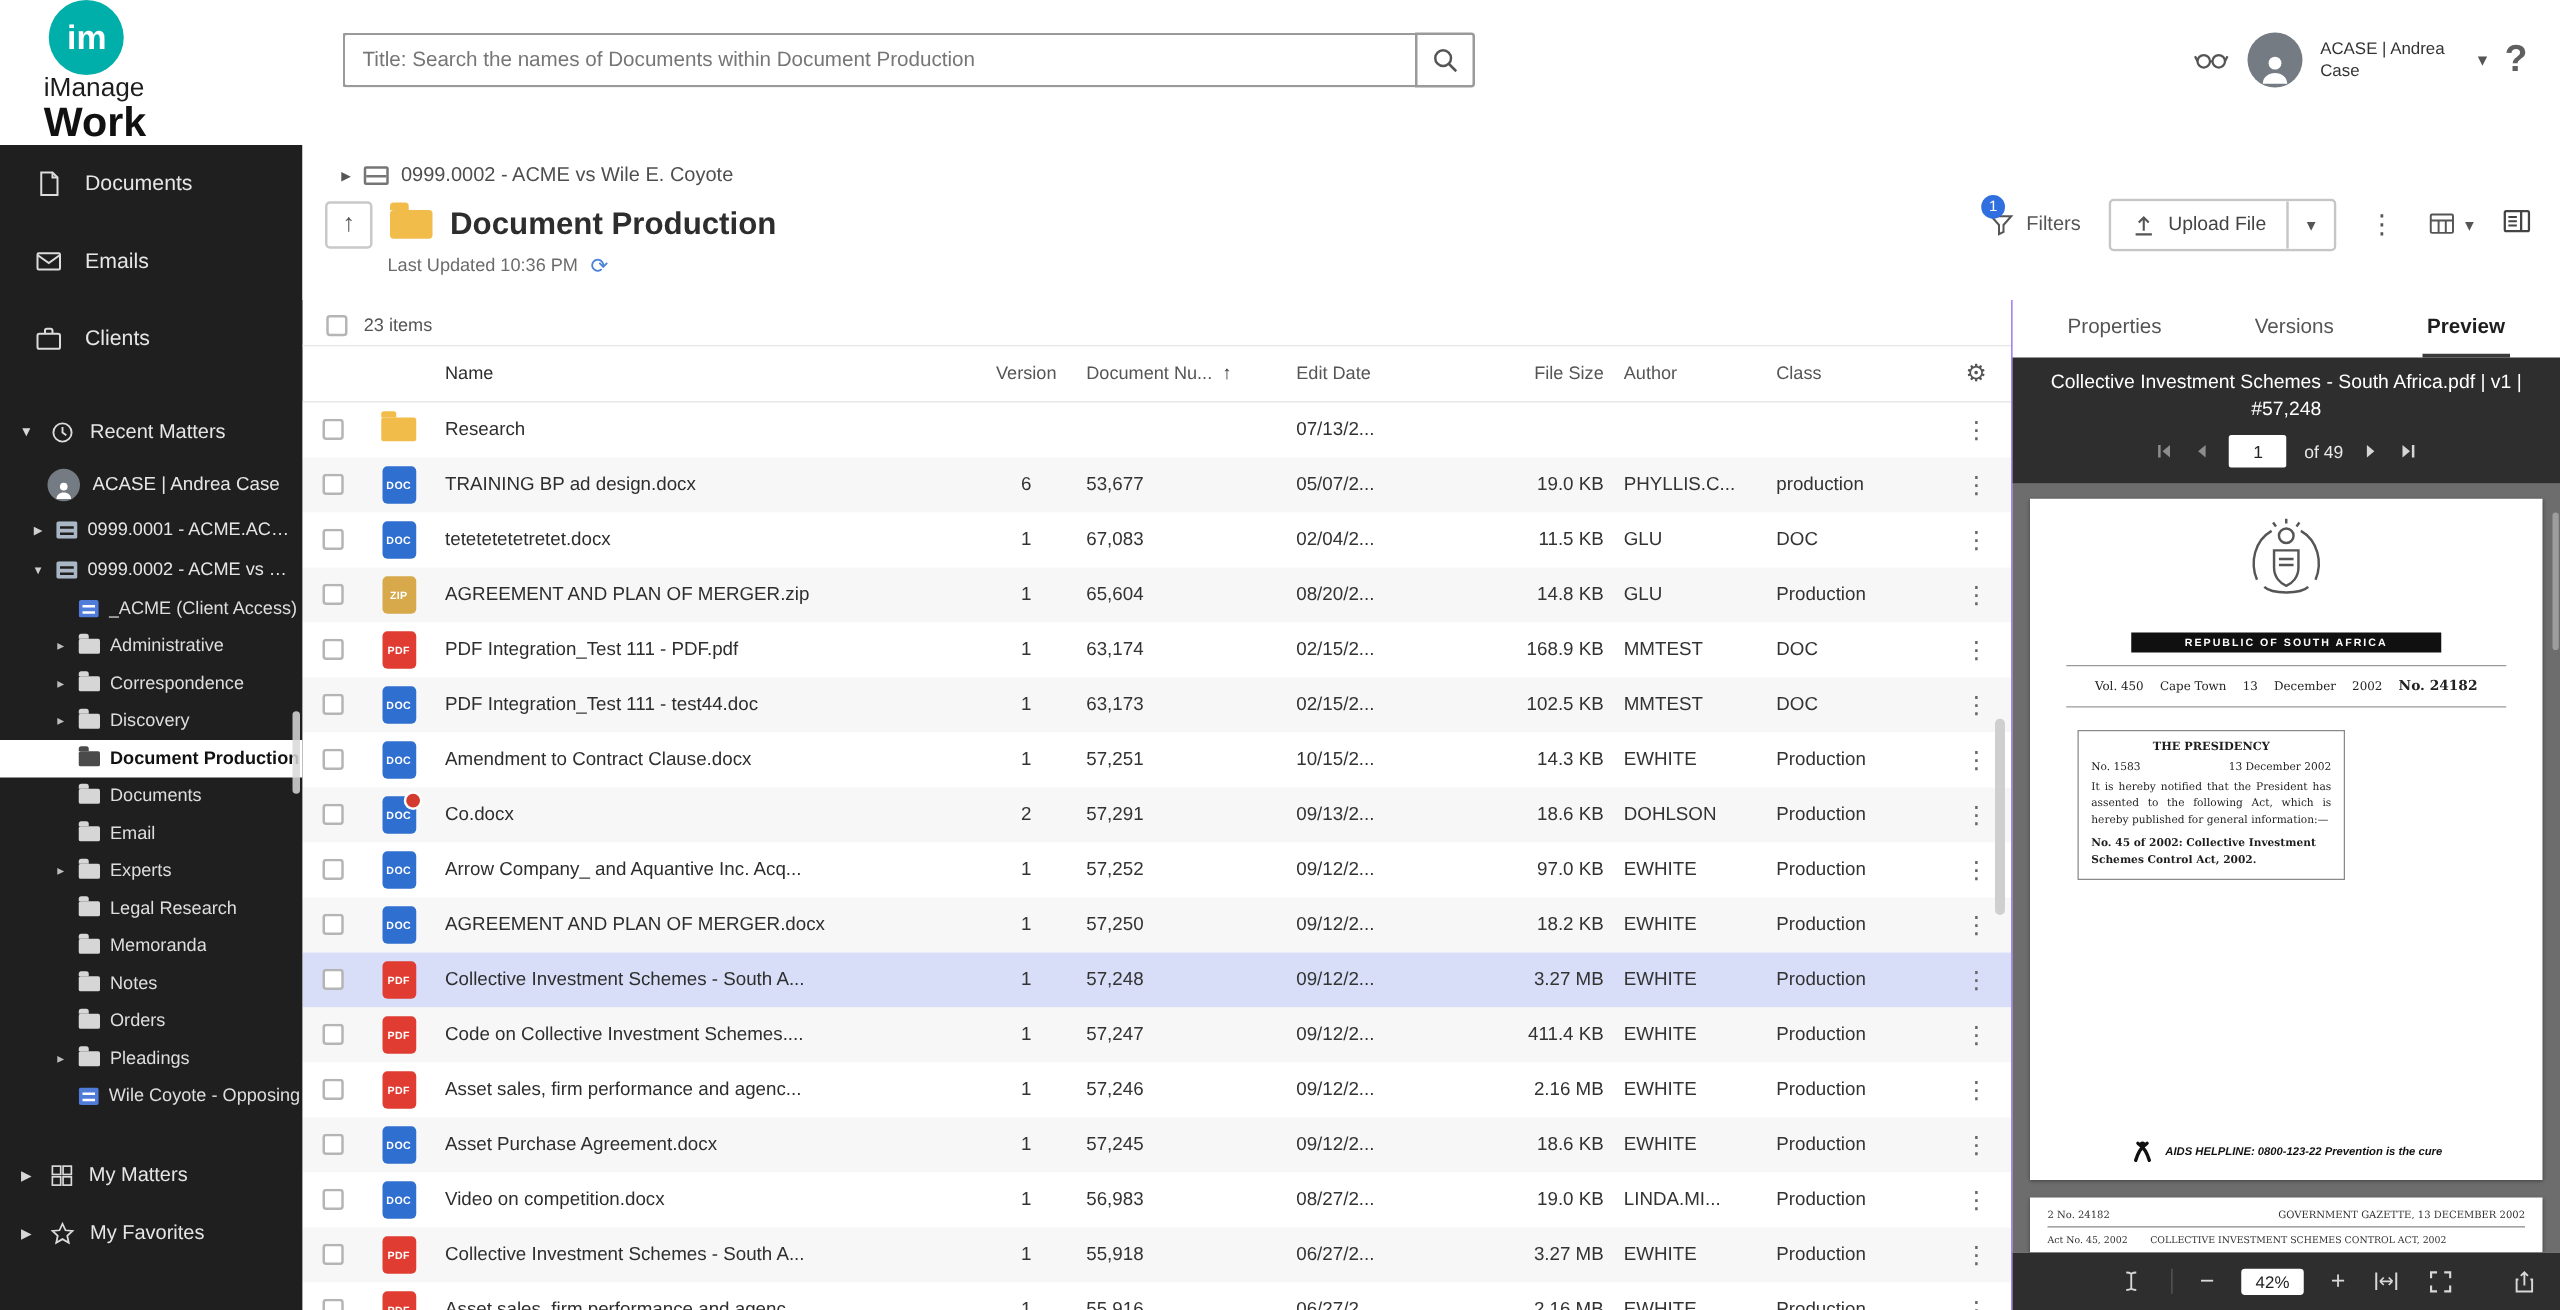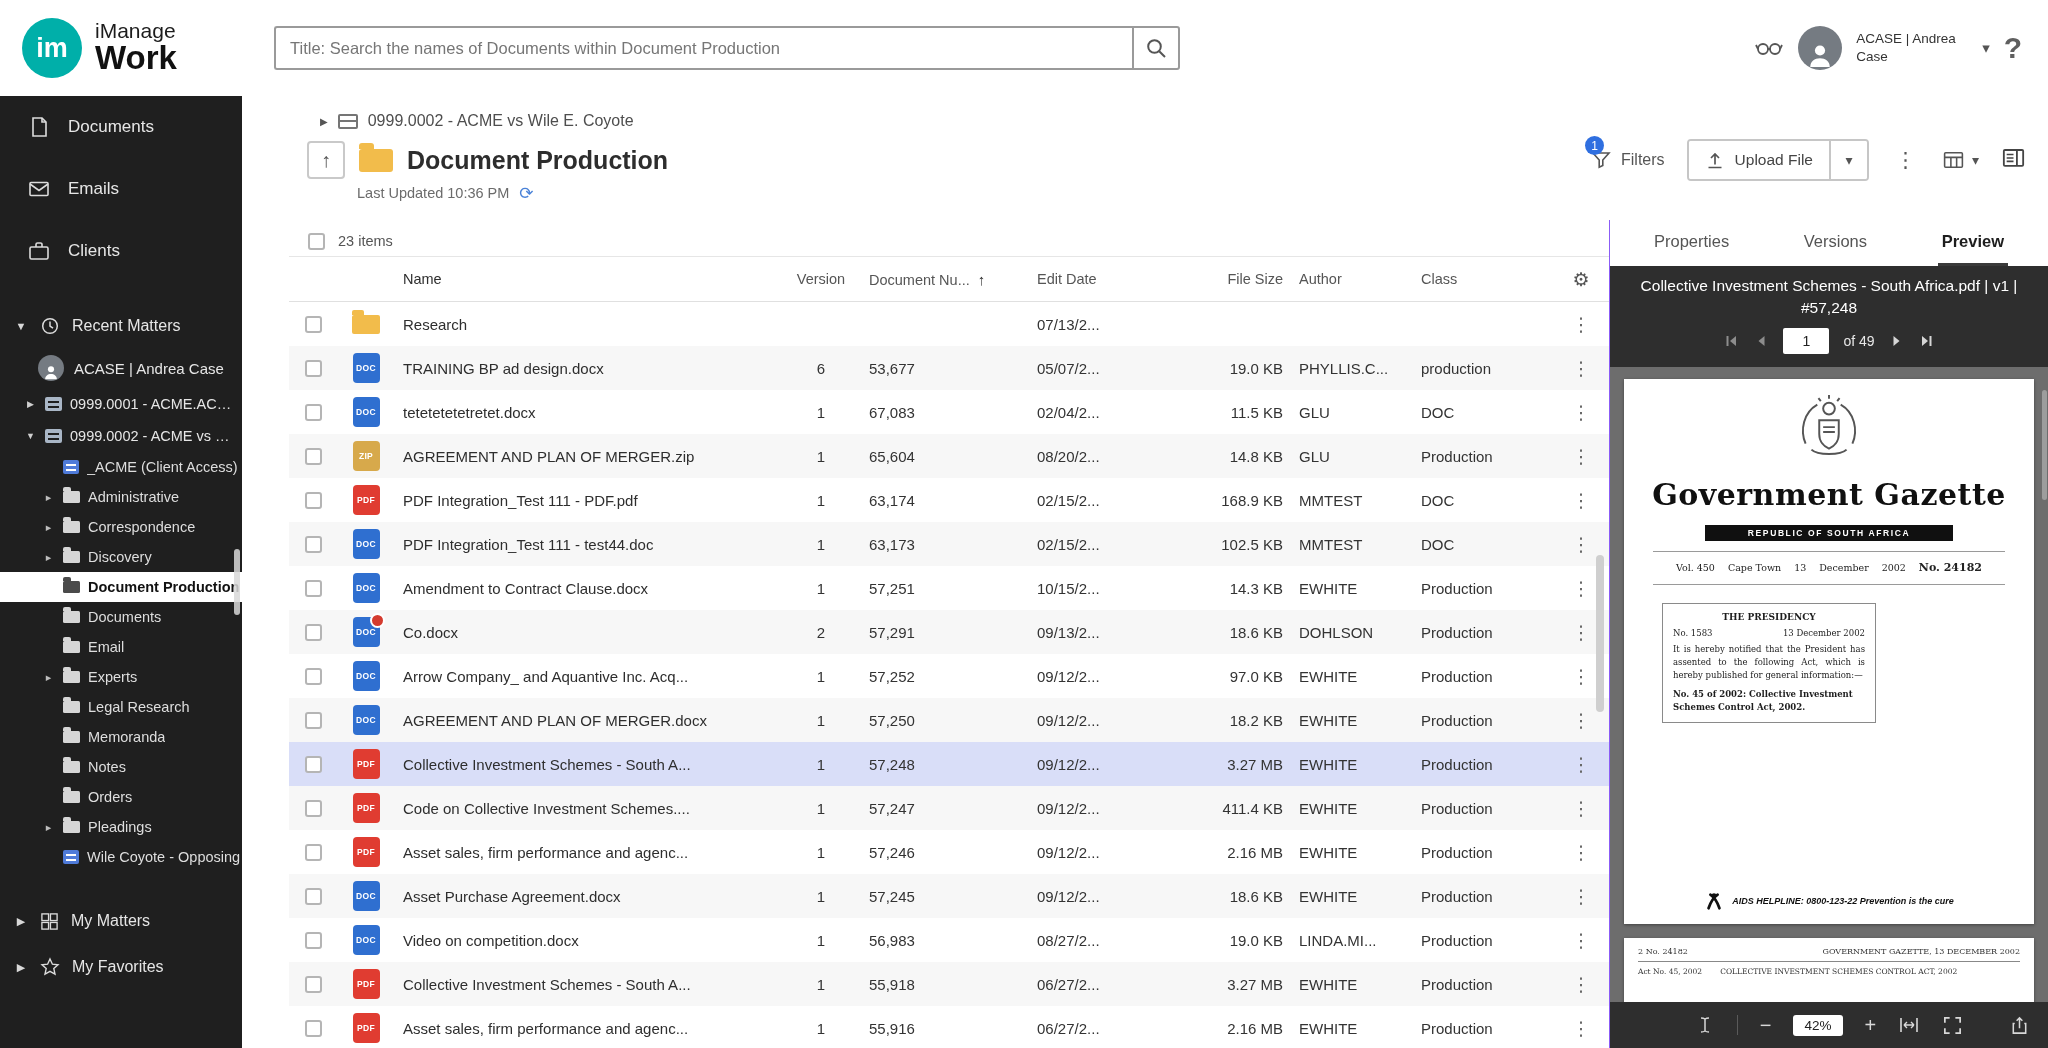--- a/index.html
+++ b/index.html
@@ -2,41 +2,41 @@
 <html style="--brand-teal: #00AFA9; --sidebar-bg: #1F1F1F; --selected-row: #D9DEF8; --badge-blue: #2F6FE0; --panel-dark: #2E2E2E; --doc-blue: #2F6FD0; --pdf-red: #E03C31; --zip-gold: #D7A94B; --folder-yellow: #F2BC4B;"><head>
 <meta charset="utf-8">
 <style>
   * { margin:0; padding:0; box-sizing:border-box; }
   html,body { width:2048px; height:1048px; overflow:hidden; background:#fff;
     font-family:"Liberation Sans", sans-serif; }
   .app { width:2048px; height:1048px; display:flex; flex-direction:column; }
 
   
   .topbar { flex:0 0 96px; background:#fff; position:relative; display:flex; align-items:center; z-index:5; }
-  .logo { display:flex; align-items:center; margin-left:22px; cursor:pointer; }
+  .logo { display:flex; align-items:center; margin-left:22px; cursor:pointer;flex-direction:column; }
   .logo-circle { width:60px; height:60px; border-radius:50%; background:var(--brand-teal,#00AFA9);
     color:#fff; font-weight:bold; font-size:27px; display:flex; align-items:center; justify-content:center; }
   .logo-text { margin-left:13px; display:flex; flex-direction:column; line-height:1.05; }
   .lt1 { font-size:21px; color:#1c1c1c; }
   .lt2 { font-size:33px; font-weight:bold; color:#111; margin-top:-1px; }
   .searchwrap { position:absolute; left:274px; top:26px; display:flex; }
   .search { width:858px; height:44px; border:2px solid #9a9a9a; border-right:none; border-radius:3px 0 0 3px;
     font-size:16.5px; padding:0 14px; color:#333; outline:none; font-family:inherit; }
   .search::placeholder { color:#767676; }
   .searchbtn { width:48px; height:44px; border:2px solid #9a9a9a; border-radius:0 3px 3px 0; background:#fff;
     display:flex; align-items:center; justify-content:center; cursor:pointer; }
   .userarea { position:absolute; right:0; top:0; height:96px; display:flex; align-items:center; gap:14px; padding-right:26px; }
   .avatar { width:44px; height:44px; border-radius:50%; background:#757b82; display:flex; align-items:flex-end; justify-content:center; overflow:hidden; }
   .avatar-sm { width:26px; height:26px; }
   .username { width:112px; font-size:13.5px; color:#333; line-height:1.3; }
   .ucaret { font-size:15px; color:#555; cursor:pointer; }
   .helpq { font-size:30px; color:#5f5f5f; cursor:pointer; font-weight:bold; }
 
   
-  .shell { flex:1; display:flex; min-height:0;gap:47px; }
+  .shell { flex:1; display:flex; min-height:0; }
 
   
   .sidebar { flex:0 0 242px; background:var(--sidebar-bg,#1F1F1F); color:#e6e6e6; position:relative; overflow:hidden; }
   .snav-item { height:62px; display:flex; align-items:center; gap:18px; padding-left:28px; font-size:17px; cursor:pointer; }
   .section-row { margin-top:22px; height:44px; display:flex; align-items:center; gap:12px; padding-left:14px; font-size:16px; cursor:pointer; }
   .sec-caret { width:14px; font-size:11px; color:#d8d8d8; text-align:center; }
   .user-row { height:40px; display:flex; align-items:center; gap:10px; padding-left:38px; font-size:15px; cursor:pointer; }
   .matter-row { height:32px; display:flex; align-items:center; gap:8px; padding-left:24px; font-size:14.5px; cursor:pointer; }
   .m-caret { width:13px; font-size:9px; color:#cfcfcf; text-align:center; }
   .matter-label, .tree-label { white-space:nowrap; overflow:hidden; text-overflow:ellipsis; max-width:168px; }
@@ -749,21 +749,20 @@
                 <g fill="none" stroke="#555" stroke-width="1">
                   <path d="M6 26C3 19 5 10 12 6"></path>
                   <path d="M30 26c3-7 1-16-6-20"></path>
                   <circle cx="18" cy="8" r="3"></circle>
                   <path d="M18 3V1M13.8 4.2l-1.2-1.6M22.2 4.2l1.2-1.6"></path>
                   <path d="M13 14h10v7c0 4-2.5 6.5-5 7.5-2.5-1-5-3.5-5-7.5z"></path>
                   <path d="M15 17.5h6M15 20h6"></path>
                   <path d="M9 29c3 3 15 3 18 0"></path>
                 </g>
               </svg>
-              <div class="gz-title">Government Gazette</div>
               <div class="gz-bar">REPUBLIC OF SOUTH AFRICA</div>
               <div class="gz-rule"></div>
               <div class="gz-vol">
                 <span>Vol. 450</span>
                 <span>Cape Town</span>
                 <span>13</span>
                 <span>December</span>
                 <span>2002</span>
                 <span class="gz-no">No. 24182</span>
               </div>

